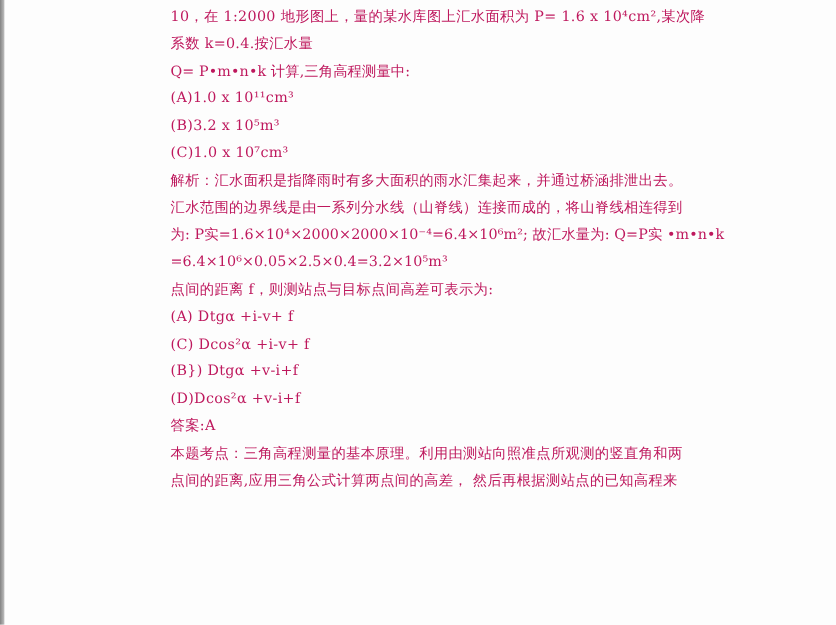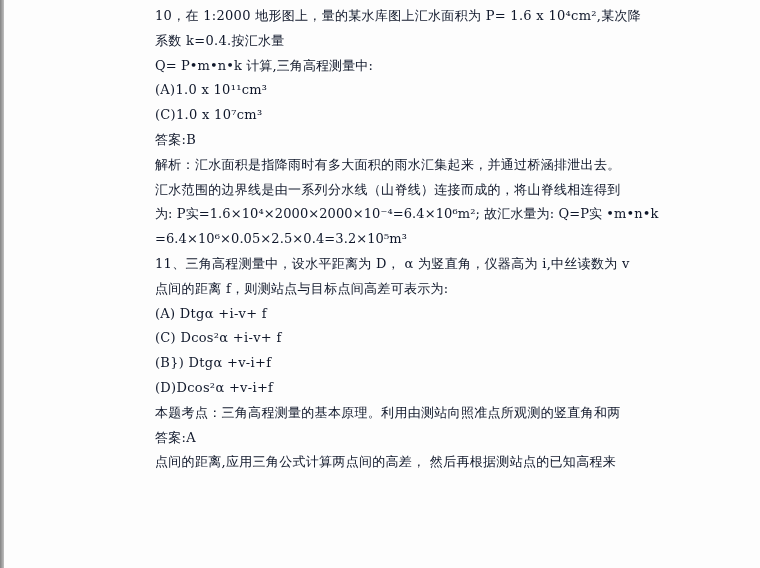--- a/index.html
+++ b/index.html
@@ -28,57 +28,56 @@
     left: 155px;
     top: 4px;
     width: 470px;
   }
   .line {
     height: 24.8px;
     line-height: 24.8px;
     font-size: 13px;
     white-space: nowrap;
     letter-spacing: 0.3px;
-    color: #0f172a;
+    color: #be185d;
   }
   .formula { letter-spacing: 0.1px; }
 </style>
 </head>
 <body>
 
 <div class="page">
   <div class="left-edge"></div>
 
   <div class="content">
 
     <div>
       <div class="line">10，在 1:2000 地形图上，量的某水库图上汇水面积为 P= 1.6 x 10⁴cm²,某次降</div>
       <div class="line">系数 k=0.4.按汇水量</div>
       <div class="line formula">Q= P•m•n•k 计算,三角高程测量中:</div>
 
       <div class="line">(A)1.0 x 10¹¹cm³</div>
+      <div class="line">(B)3.2 x 10⁵m³</div>
       <div class="line">(C)1.0 x 10⁷cm³</div>
 
-      <div class="line">答案:B</div>
 
       <div class="line">解析：汇水面积是指降雨时有多大面积的雨水汇集起来，并通过桥涵排泄出去。</div>
       <div class="line">汇水范围的边界线是由一系列分水线（山脊线）连接而成的，将山脊线相连得到</div>
       <div class="line formula">为: P实=1.6×10⁴×2000×2000×10⁻⁴=6.4×10⁶m²; 故汇水量为: Q=P实 •m•n•k</div>
       <div class="line formula">=6.4×10⁶×0.05×2.5×0.4=3.2×10⁵m³</div>
     </div>
 
     <div>
-      <div class="line">11、三角高程测量中，设水平距离为 D， α 为竖直角，仪器高为 i,中丝读数为 v</div>
       <div class="line">点间的距离 f，则测站点与目标点间高差可表示为:</div>
 
       <div class="line">(A) Dtgα +i-v+ f</div>
       <div class="line">(C) Dcos²α +i-v+ f</div>
       <div class="line">(B}) Dtgα +v-i+f</div>
       <div class="line">(D)Dcos²α +v-i+f</div>
 
+      <div class="line">答案:A</div>
+
       <div class="line">本题考点：三角高程测量的基本原理。利用由测站向照准点所观测的竖直角和两</div>
-
-      <div class="line">答案:A</div>
       <div class="line">点间的距离,应用三角公式计算两点间的高差， 然后再根据测站点的已知高程来</div>
     </div>
 
   </div>
 </div>
 
 </body></html>

